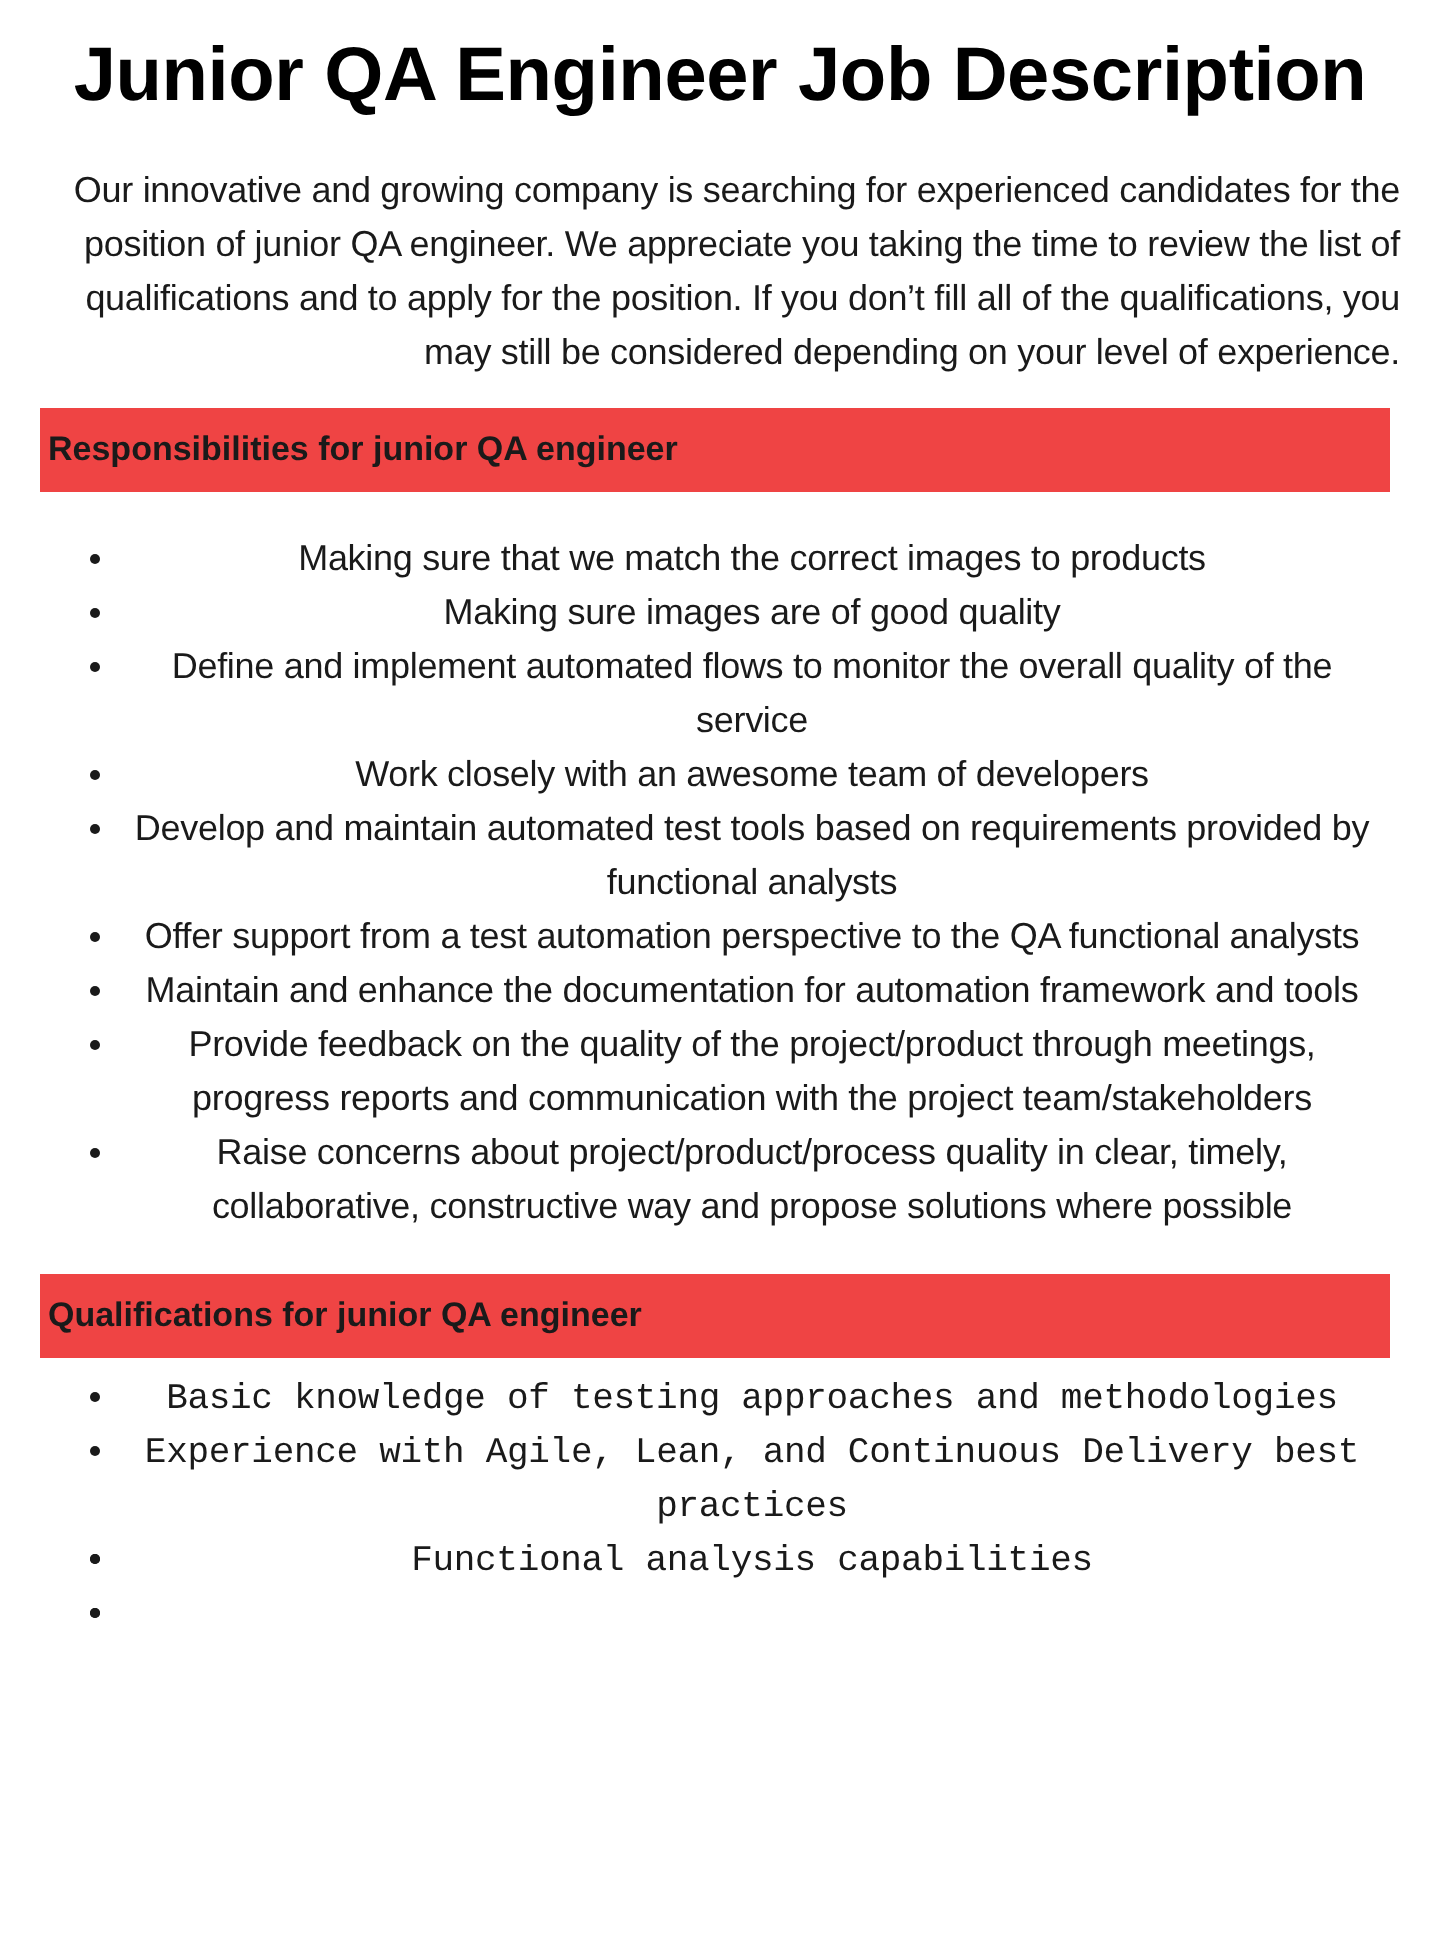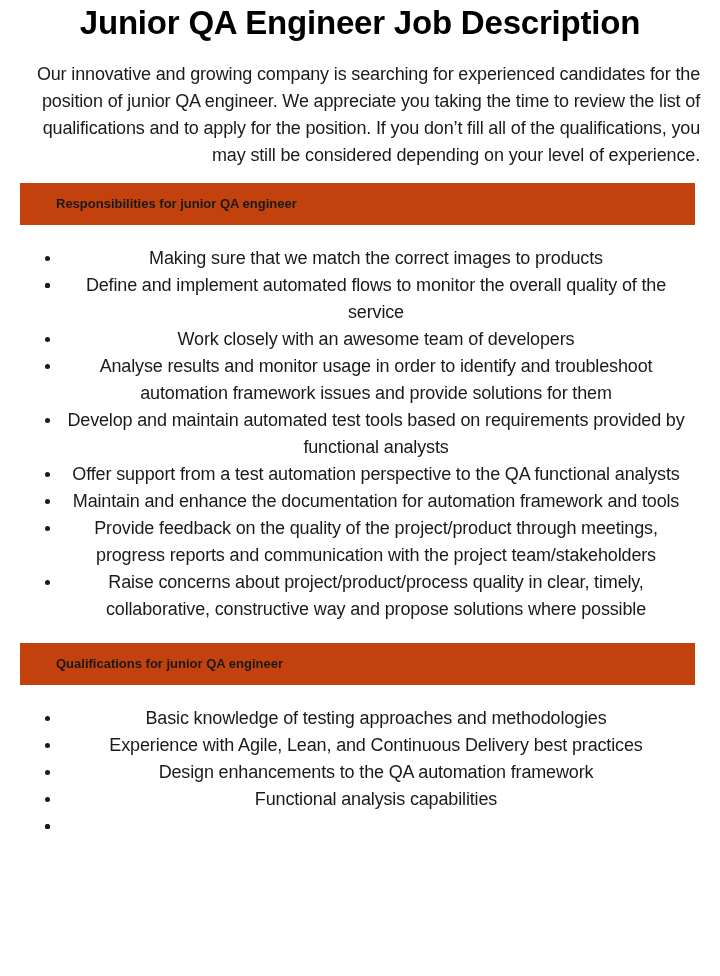--- a/index.html
+++ b/index.html
@@ -13,45 +13,45 @@
       overflow: hidden;
       font-family: "Liberation Sans", "DejaVu Sans", sans-serif;
       color: #111111;
     }
     .page {
       padding: 0 20px;
       box-sizing: border-box;
       width: 720px;
     }
     h1.title {
-      margin: 0;
+      margin: 15px;
       padding-top: 2px;
       height: 50px;
       line-height: 42px;
       text-align: center;
-      font-size: 33px;
+      font-size: 38px;
       font-weight: bold;
       letter-spacing: -0.2px;
       color: #000000;
     }
     .intro {
       margin: 9px 0 0 0;
       font-size: 18px;
       line-height: 27px;
       color: #1a1a1a;
       letter-spacing: -0.15px;
       text-align: right;
     }
     .section-header {
       margin-top: 14px;
-      background: #c2410c;
+      background: #ef4444;
       height: 42px;
       line-height: 42px;
-      padding-left: 36px;
-      font-size: 13px;
+      padding-left: 4px;
+      font-size: 17px;
       font-weight: bold;
       color: #1a1a1a;
       width: 675px;
       box-sizing: border-box;
     }
     ul.bullets {
       margin: 0;
       padding: 0 0 0 40px;
       list-style: none;
       font-size: 18px;
@@ -76,48 +76,47 @@
       display: inline-block;
       width: 5px;
       height: 5px;
       border-radius: 50%;
       background: #1a1a1a;
       vertical-align: middle;
       margin-top: -2px;
     }
     #resp-list { margin-top: 20px; }
     #qual-header { margin-top: 20px; }
-    #qual-list { margin-top: 20px; }
+    #qual-list { margin-top: 8px; font-family: Liberation Mono, monospace; }
   </style>
 </head>
 <body>
 
 <div class="page">
   <h1 class="title">Junior QA Engineer Job Description</h1>
 
   <p class="intro">Our innovative and growing company is searching for experienced candidates for the position of junior QA engineer. We appreciate you taking the time to review the list of qualifications and to apply for the position. If you don’t fill all of the qualifications, you may still be considered depending on your level of experience.</p>
 
   <div class="section-header" id="resp-header">Responsibilities for junior QA engineer</div>
 
   <ul class="bullets" id="resp-list">
     <li><span class="bullet"></span><span>Making sure that we match the correct images to products</span></li>
-    <li><span class="bullet"></span></li>
+    <li><span class="bullet"></span><span>Making sure images are of good quality</span></li>
     <li><span class="bullet"></span><span>Define and implement automated flows to monitor the overall quality of the service</span></li>
     <li><span class="bullet"></span><span>Work closely with an awesome team of developers</span></li>
-    <li><span class="bullet"></span><span>Analyse results and monitor usage in order to identify and troubleshoot automation framework issues and provide solutions for them</span></li>
     <li><span class="bullet"></span><span>Develop and maintain automated test tools based on requirements provided by functional analysts</span></li>
     <li><span class="bullet"></span><span>Offer support from a test automation perspective to the QA functional analysts</span></li>
     <li><span class="bullet"></span><span>Maintain and enhance the documentation for automation framework and tools</span></li>
     <li><span class="bullet"></span><span>Provide feedback on the quality of the project/product through meetings, progress reports and communication with the project team/stakeholders</span></li>
     <li><span class="bullet"></span><span>Raise concerns about project/product/process quality in clear, timely, collaborative, constructive way and propose solutions where possible</span></li>
   </ul>
 
   <div class="section-header" id="qual-header">Qualifications for junior QA engineer</div>
 
   <ul class="bullets" id="qual-list">
     <li><span class="bullet"></span><span>Basic knowledge of testing approaches and methodologies</span></li>
     <li><span class="bullet"></span><span>Experience with Agile, Lean, and Continuous Delivery best practices</span></li>
-    <li><span class="bullet"></span><span>Design enhancements to the QA automation framework</span></li>
+    <li><span class="bullet"></span></li>
     <li><span class="bullet"></span><span>Functional analysis capabilities</span></li>
     <li><span class="bullet"></span></li>
     <li><span class="bullet"></span></li>
   </ul>
 </div>
 
 </body></html>

